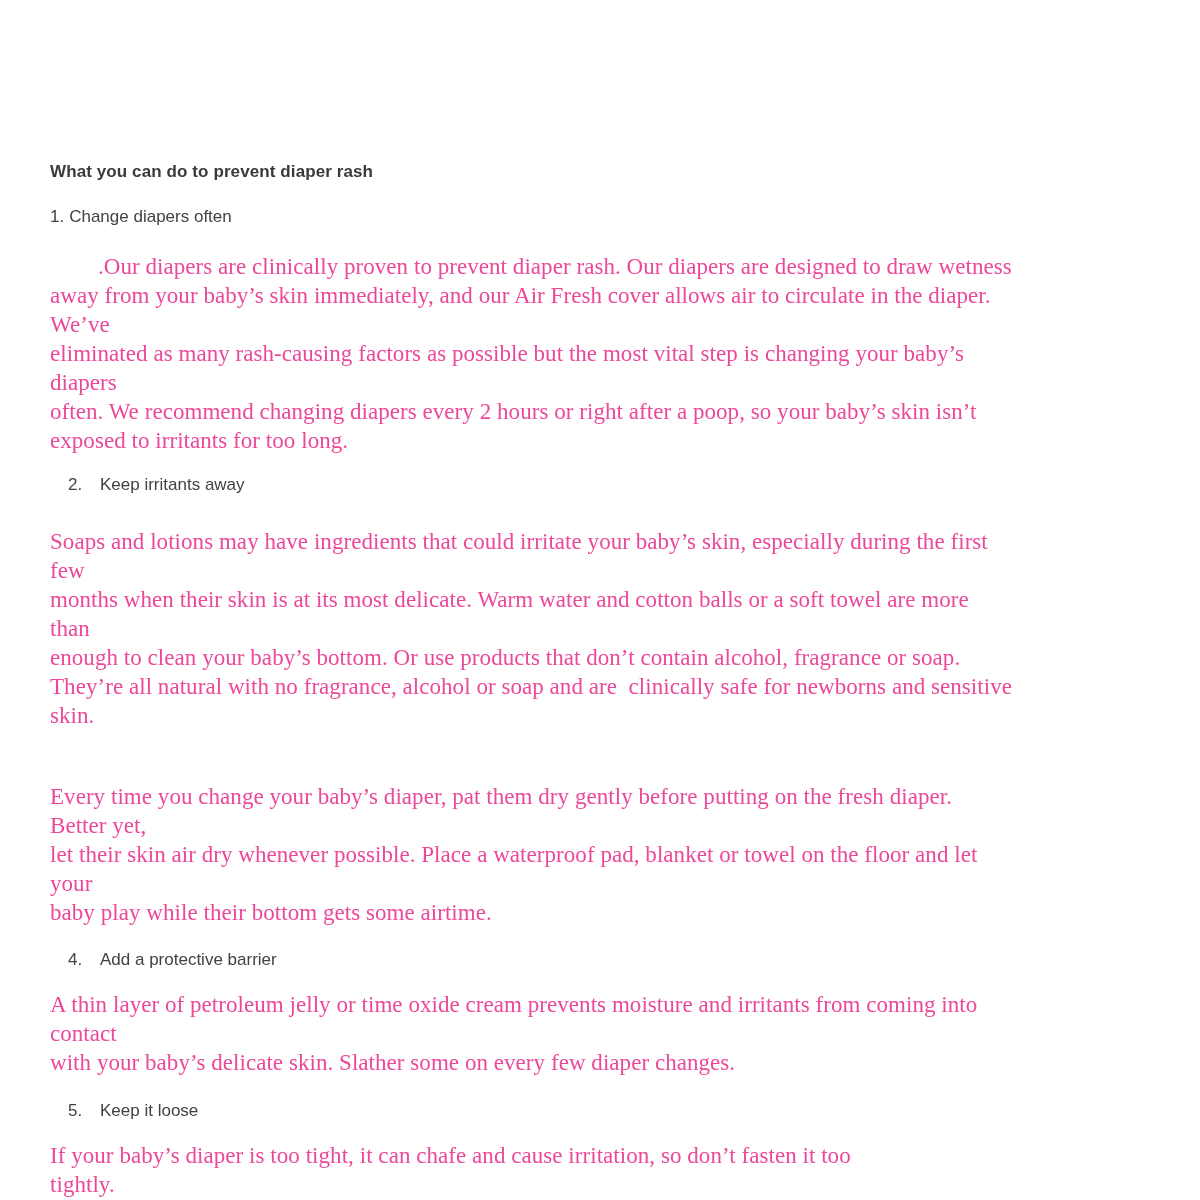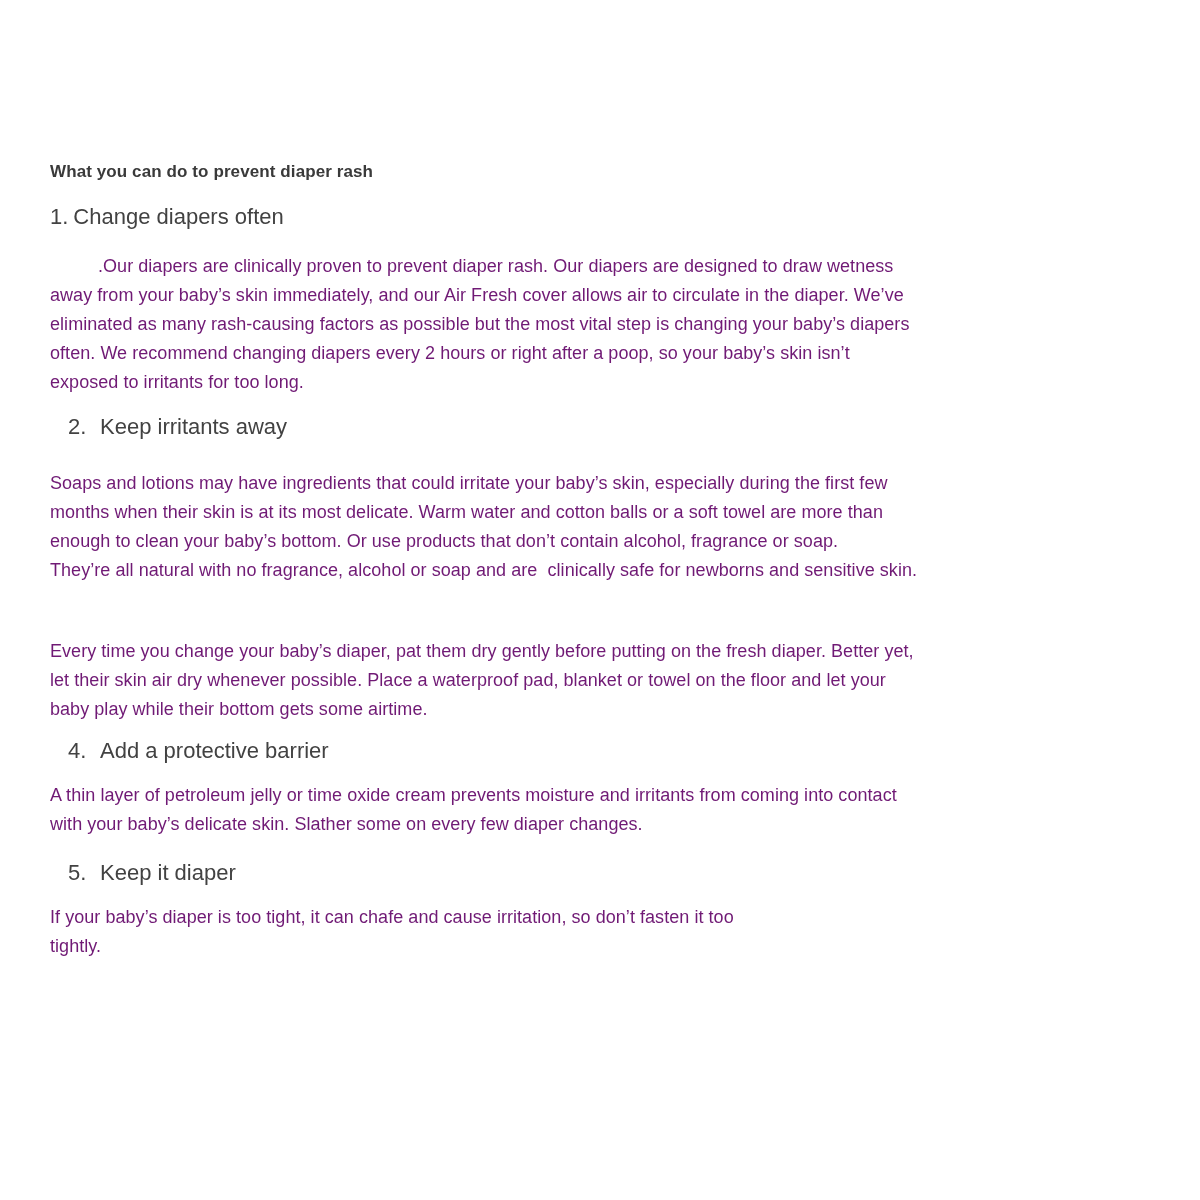--- a/index.html
+++ b/index.html
@@ -21,45 +21,46 @@
   }
   .doc-title {
     font-size: 17px;
     font-weight: 700;
     line-height: 29px;
     margin: 0 0 16px 0;
     color: #3a3a3a;
     letter-spacing: 0.1px;
   }
   .list-item {
-    font-size: 22px;
+    font-size: 17px;
     line-height: 29px;
     color: #424242;
   }
   .list-item.flush .num { margin-right: 5px; }
   .list-item.indented { padding-left: 18px; }
   .list-item.indented .num {
     display: inline-block;
     width: 32px;
   }
   .body-para {
-    font-size: 18px;
+    font-size: 23px;
     line-height: 29px;
     margin: 0;
     white-space: pre-wrap;
-    color: #701a75;
+    color: #ec4899;
     letter-spacing: 0.05px;
+    font-family: Liberation Serif, serif;
   }
   .first-line-indent { text-indent: 48px; }
 
   
   .mb-13 { margin-bottom: 28px; }
   .mb-15 { margin-bottom: 15px; }
   .mb-16 { margin-bottom: 16px; }
-  .mb-18 { margin-bottom: 12px; }
+  .mb-18 { margin-bottom: 18px; }
   .mb-19 { margin-bottom: 19px; }
   .mb-21 { margin-bottom: 21px; }
   .mb-52 { margin-bottom: 52px; }
 </style>
 </head>
 <body>
 
 <main class="page">
 
   <h1 class="doc-title">What you can do to prevent diaper rash</h1>
@@ -85,18 +86,18 @@
 let their skin air dry whenever possible. Place a waterproof pad, blanket or towel on the floor and let your
 baby play while their bottom gets some airtime.</p>
 
   <div class="list-item indented mb-16">
     <span class="num">4.</span><span class="ttl">Add a protective barrier</span>
   </div>
   <p class="body-para mb-19">A thin layer of petroleum jelly or time oxide cream prevents moisture and irritants from coming into contact
 with your baby’s delicate skin. Slather some on every few diaper changes.</p>
 
   <div class="list-item indented mb-16">
-    <span class="num">5.</span><span class="ttl">Keep it diaper</span>
+    <span class="num">5.</span><span class="ttl">Keep it loose</span>
   </div>
   <p class="body-para">If your baby’s diaper is too tight, it can chafe and cause irritation, so don’t fasten it too
 tightly.</p>
 
 </main>
 
 </body></html>

